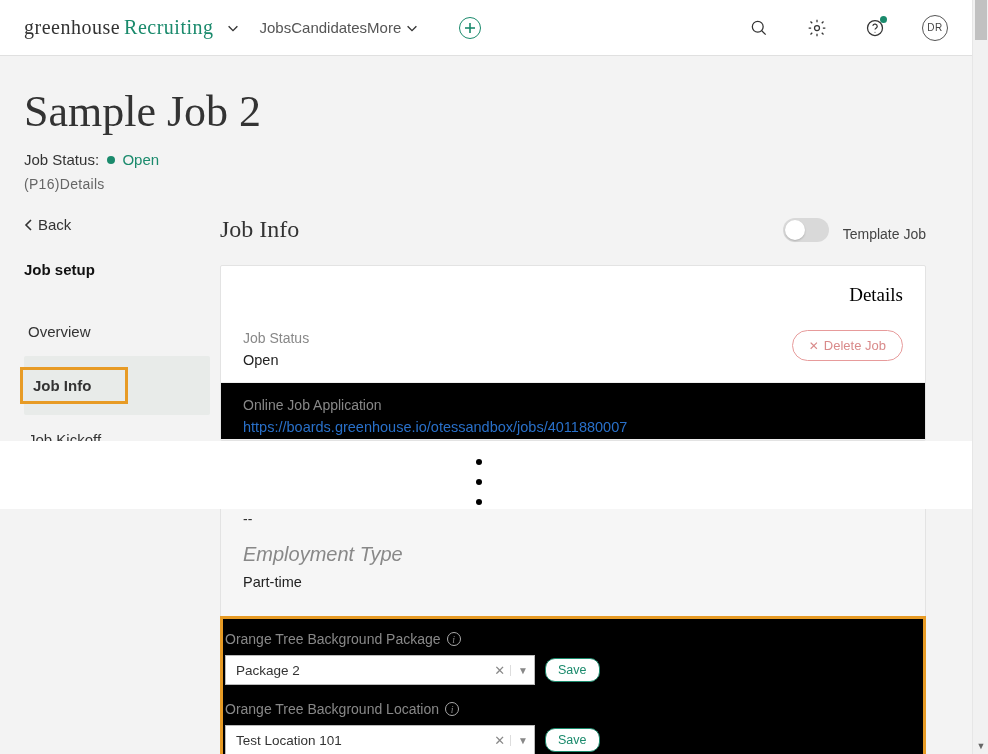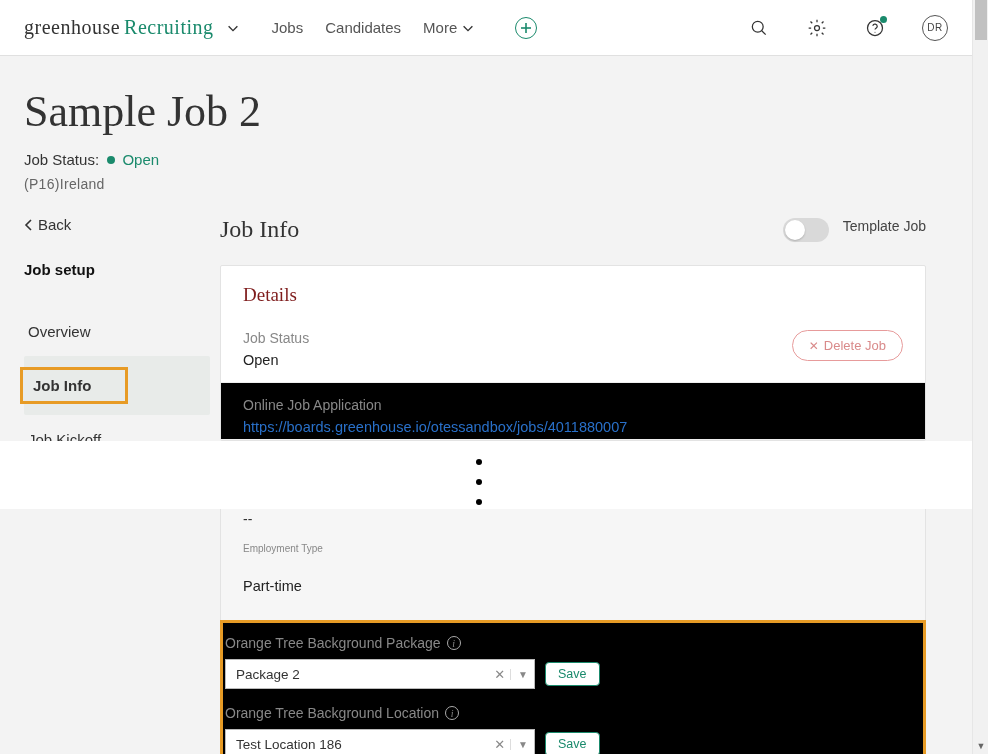--- a/index.html
+++ b/index.html
@@ -62,21 +62,21 @@
     font-family: Georgia, "Times New Roman", serif;
     font-size: 20px;
     color: #333;
     display: flex;
     align-items: baseline;
     gap: 0;
   }
   .brand .g { color: #333; letter-spacing: 0.5px; }
   .brand .r { color: #1a8a6c; margin-left: 4px; font-size: 20px; letter-spacing: 0.5px;}
   .brand-caret { margin-left: 8px; color:#333; display:inline-flex; align-items:center; }
-  .nav-links { display:flex; gap:22px; margin-left: 28px; align-items:flex-end; }
+  .nav-links { display:flex; margin-left: 16px; align-items:flex-end; }
   .nav-link { color:#555; font-size:15px; }
   .nav-link.more { display:flex; align-items:center; gap:4px; }
   .plus-circle {
     width:22px; height:22px; border:1.6px solid #1a8a6c; border-radius:50%;
     display:flex; align-items:center; justify-content:center; color:#1a8a6c;
     margin-left: 36px;
     font-size:16px; font-weight:300;
   }
   .nav-spacer { flex:1; }
   .nav-icons { display:flex; gap:36px; align-items:center; }
@@ -162,40 +162,41 @@
   }
   .main-header {
     display:flex; justify-content:space-between; align-items:center;
     margin-bottom: 22px;
   }
   .main-title {
     font-family: Georgia, "Times New Roman", serif;
     font-size: 24px;
     color:#333;
   }
-  .toggle-wrap { display:flex; align-items:flex-start; gap:14px; }
+  .toggle-wrap { display:flex; align-items:flex-end; gap:14px; }
   .toggle {
     width:46px; height:24px; background:#d9d9d9; border-radius:24px; position:relative;
   }
   .toggle .knob {
     position:absolute; left:2px; top:2px; width:20px; height:20px; background:#fff; border-radius:50%;
     box-shadow: 0 1px 2px rgba(0,0,0,0.2);
   }
   .toggle-label { color:#444; font-size:14px; }
 
   .card {
     background:#fff;
     border:1px solid #e3e3e3;
     border-radius:2px;
   }
   .card-title {
     font-family: Georgia, "Times New Roman", serif;
     font-size:19px;
     padding: 18px 22px 14px 22px;
-    color:#7f1d1d;
+    color:#000000;
+    text-align:right;
   }
   .card-body { padding: 10px 22px 0 22px; }
   .field-row { display:flex; justify-content:space-between; align-items:flex-start; margin-bottom: 4px; }
   .field-label { color:#888; font-size:14px; margin-bottom:6px; }
   .field-value { color:#222; font-size:14.5px; }
   .delete-btn {
     border:1px solid #e79b9b; color:#d98a8a;
     background:#fff; border-radius:18px;
     padding: 7px 16px; font-size:13px;
     display:flex; align-items:center; gap:5px;
@@ -222,21 +223,21 @@
   }
   .break .dot { width:6px; height:6px; background:#000; border-radius:50%; }
 
   .lower-section {
     background:#f6f6f6;
     padding: 0 22px 10px 22px;
     border-left:1px solid #e3e3e3;
     border-right:1px solid #e3e3e3;
   }
   .lower-section .dash { color:#333; padding: 2px 0 16px 0; font-size:14px; }
-  .lower-section .emp-label { color:#888; font-size:10px; margin-bottom:24px; }
+  .lower-section .emp-label { color:#888; font-size:20px; margin-bottom:8px;font-style:italic; }
   .lower-section .emp-val { color:#222; font-size:14.5px; margin-bottom:16px; }
 
   .highlight-box {
     border: 3px solid #e79b25;
     background:#000000;
     padding: 12px 18px 18px 2px;
     margin: 0 0 0 0;
     border-left:3px solid #e79b25;
   }
   .hb-label { color:#888; font-size:14px; display:flex; align-items:center; gap:6px; margin-bottom:8px; }
@@ -249,21 +250,21 @@
   .combo {
     width: 310px; height:30px; border:1px solid #bbb; background:#fff;
     display:flex; align-items:center; padding: 0 6px 0 10px;
     font-size:13.5px; color:#333;
   }
   .combo .val { flex:1; }
   .combo .x { color:#888; font-size:13px; padding:0 5px; }
   .combo .caret { color:#888; border-left:1px solid #ddd; padding-left:7px; font-size:10px; }
   .save-pill {
     border:1px solid #1a8a6c; color:#1a8a6c; background:#fff;
-    border-radius:4px; padding:4px 12px; font-size:12.5px;
+    border-radius:10px; padding:4px 12px; font-size:12.5px;
   }
   .hb-spacer { height:16px; }
 
   .team-row {
     background:#fff;
     border-left:1px solid #e3e3e3;
     border-right:1px solid #e3e3e3;
     padding: 14px 22px 6px 22px;
     color:#888; font-size:14px;
     display:flex; align-items:center; gap:6px;
@@ -333,21 +334,21 @@
       <div class="header-row">
         <div>
           <div class="job-title">Sample Job 2</div>
         </div>
         <div class="status-block">
           <span>Job Status:</span>
           <span class="status-dot"></span>
           <span class="status-open">Open</span>
         </div>
       </div>
-      <div class="job-subtitle">(P16)Ireland</div>
+      <div class="job-subtitle">(P16)Details</div>
 
       <div class="two-col">
 
         <div class="sidebar">
           <div class="back-link">
             <svg width="10" height="12" viewBox="0 0 10 12">
                 <polyline points="7,1 2,6 7,11" fill="none" stroke="#333" stroke-width="1.6"></polyline>
               </svg>
             <span>Back</span>
           </div>
@@ -418,21 +419,21 @@
               </div>
               <button class="save-pill">Save</button>
             </div>
             <div class="hb-spacer"></div>
             <div class="hb-label">
               <span>Orange Tree Background Location</span>
               <span class="info-i">i</span>
             </div>
             <div class="combo-row">
               <div class="combo">
-                <span class="val">Test Location 186</span>
+                <span class="val">Test Location 101</span>
                 <span class="x">✕</span>
                 <span class="caret">▼</span>
               </div>
               <button class="save-pill">Save</button>
             </div>
           </div>
 
           <div class="team-row">
             <span>Team and Responsibilities</span>
             <span class="info-i">i</span>

